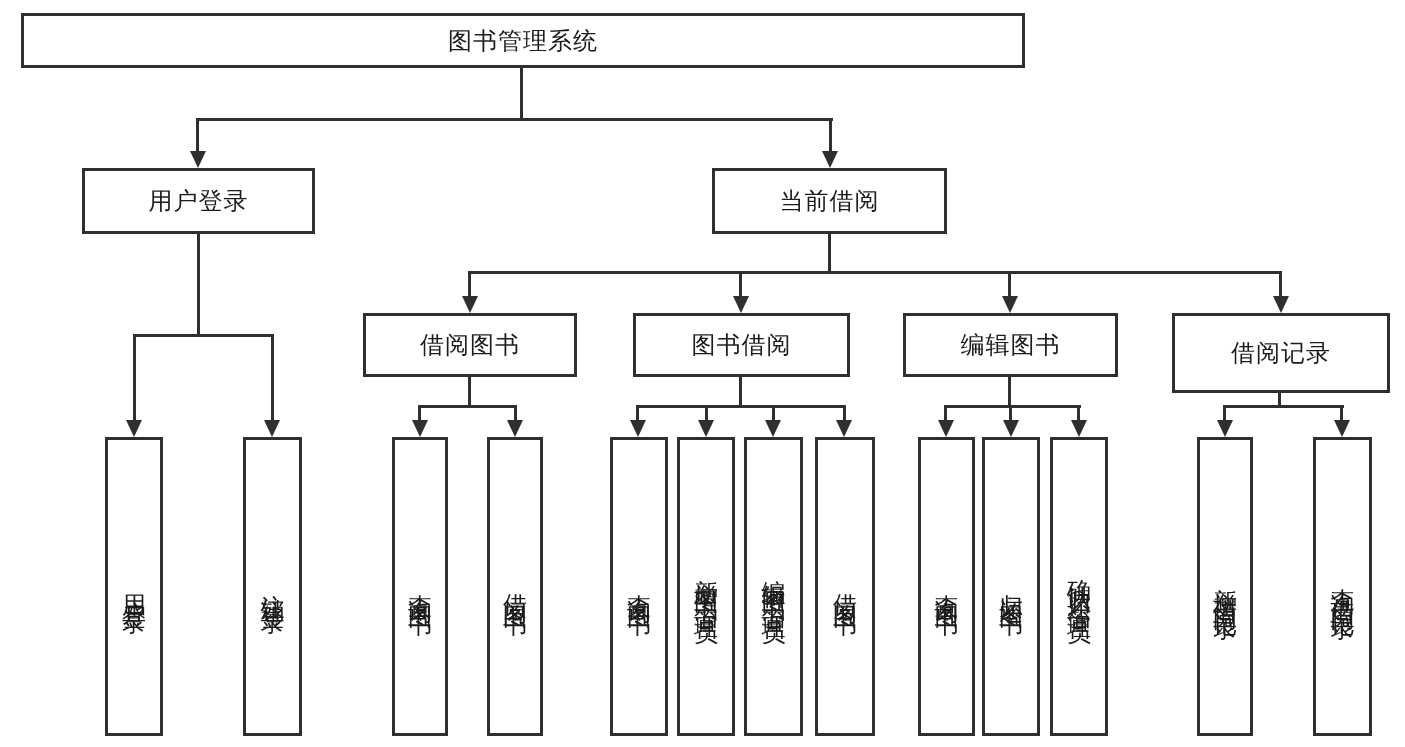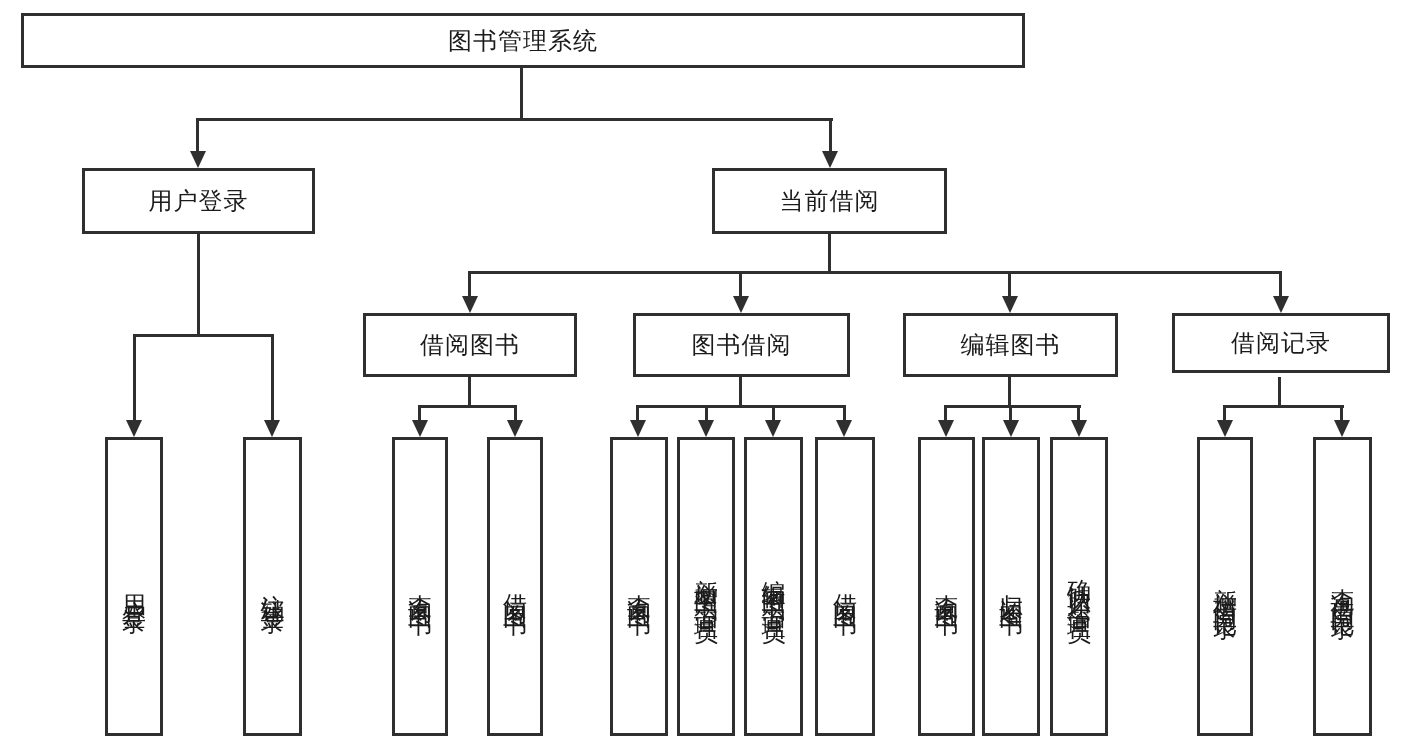--- a/index.html
+++ b/index.html
@@ -124,21 +124,21 @@
 
   <div class="box hbox" style="left:363px; top:313px; width:214px; height:64px;">
     <span>借阅图书</span>
   </div>
   <div class="box hbox" style="left:633px; top:313px; width:217px; height:64px;">
     <span>图书借阅</span>
   </div>
   <div class="box hbox" style="left:903px; top:313px; width:215px; height:64px;">
     <span>编辑图书</span>
   </div>
-  <div class="box hbox" style="left:1172px; top:313px; width:218px; height:60px;">
+  <div class="box hbox" style="left:1172px; top:313px; width:218px; height:80px;">
     <span>借阅记录</span>
   </div>
 
   <div class="box vbox" style="left:105px; top:437px; width:58px; height:299px;">
     <span class="vlabel">用户登录</span>
   </div>
   <div class="box vbox" style="left:243px; top:437px; width:59px; height:299px;">
     <span class="vlabel">注销登录</span>
   </div>
 

